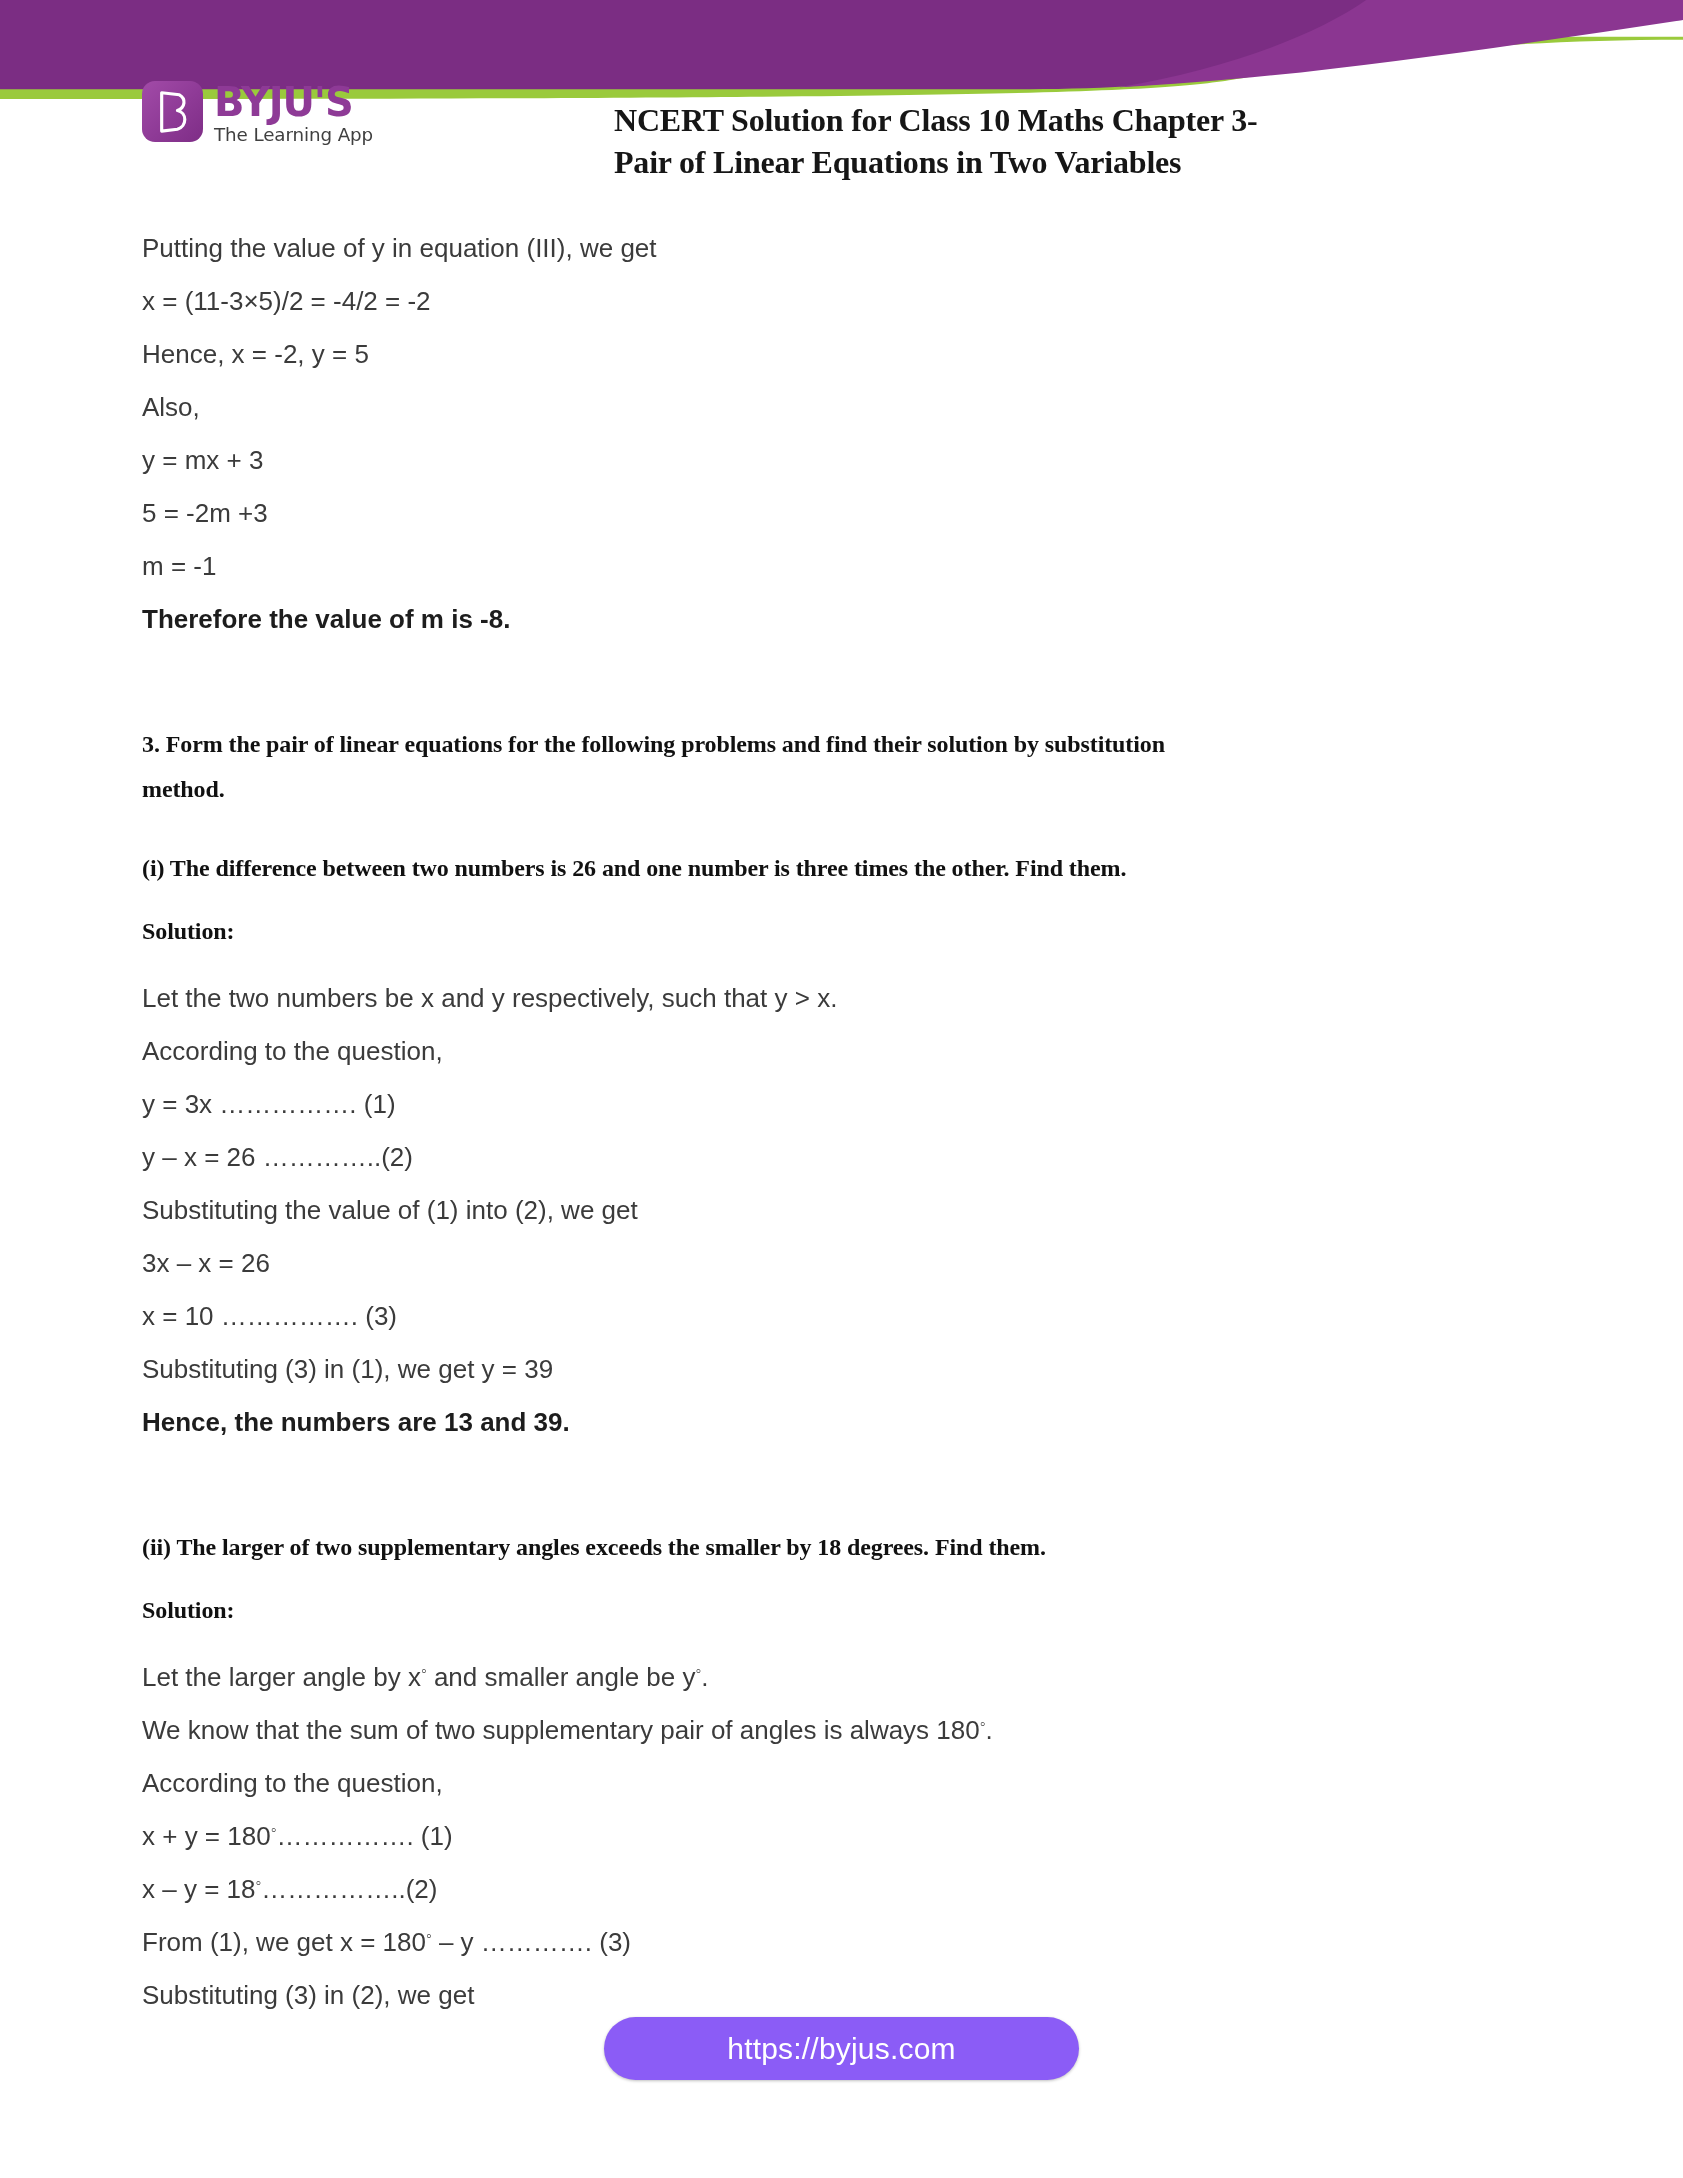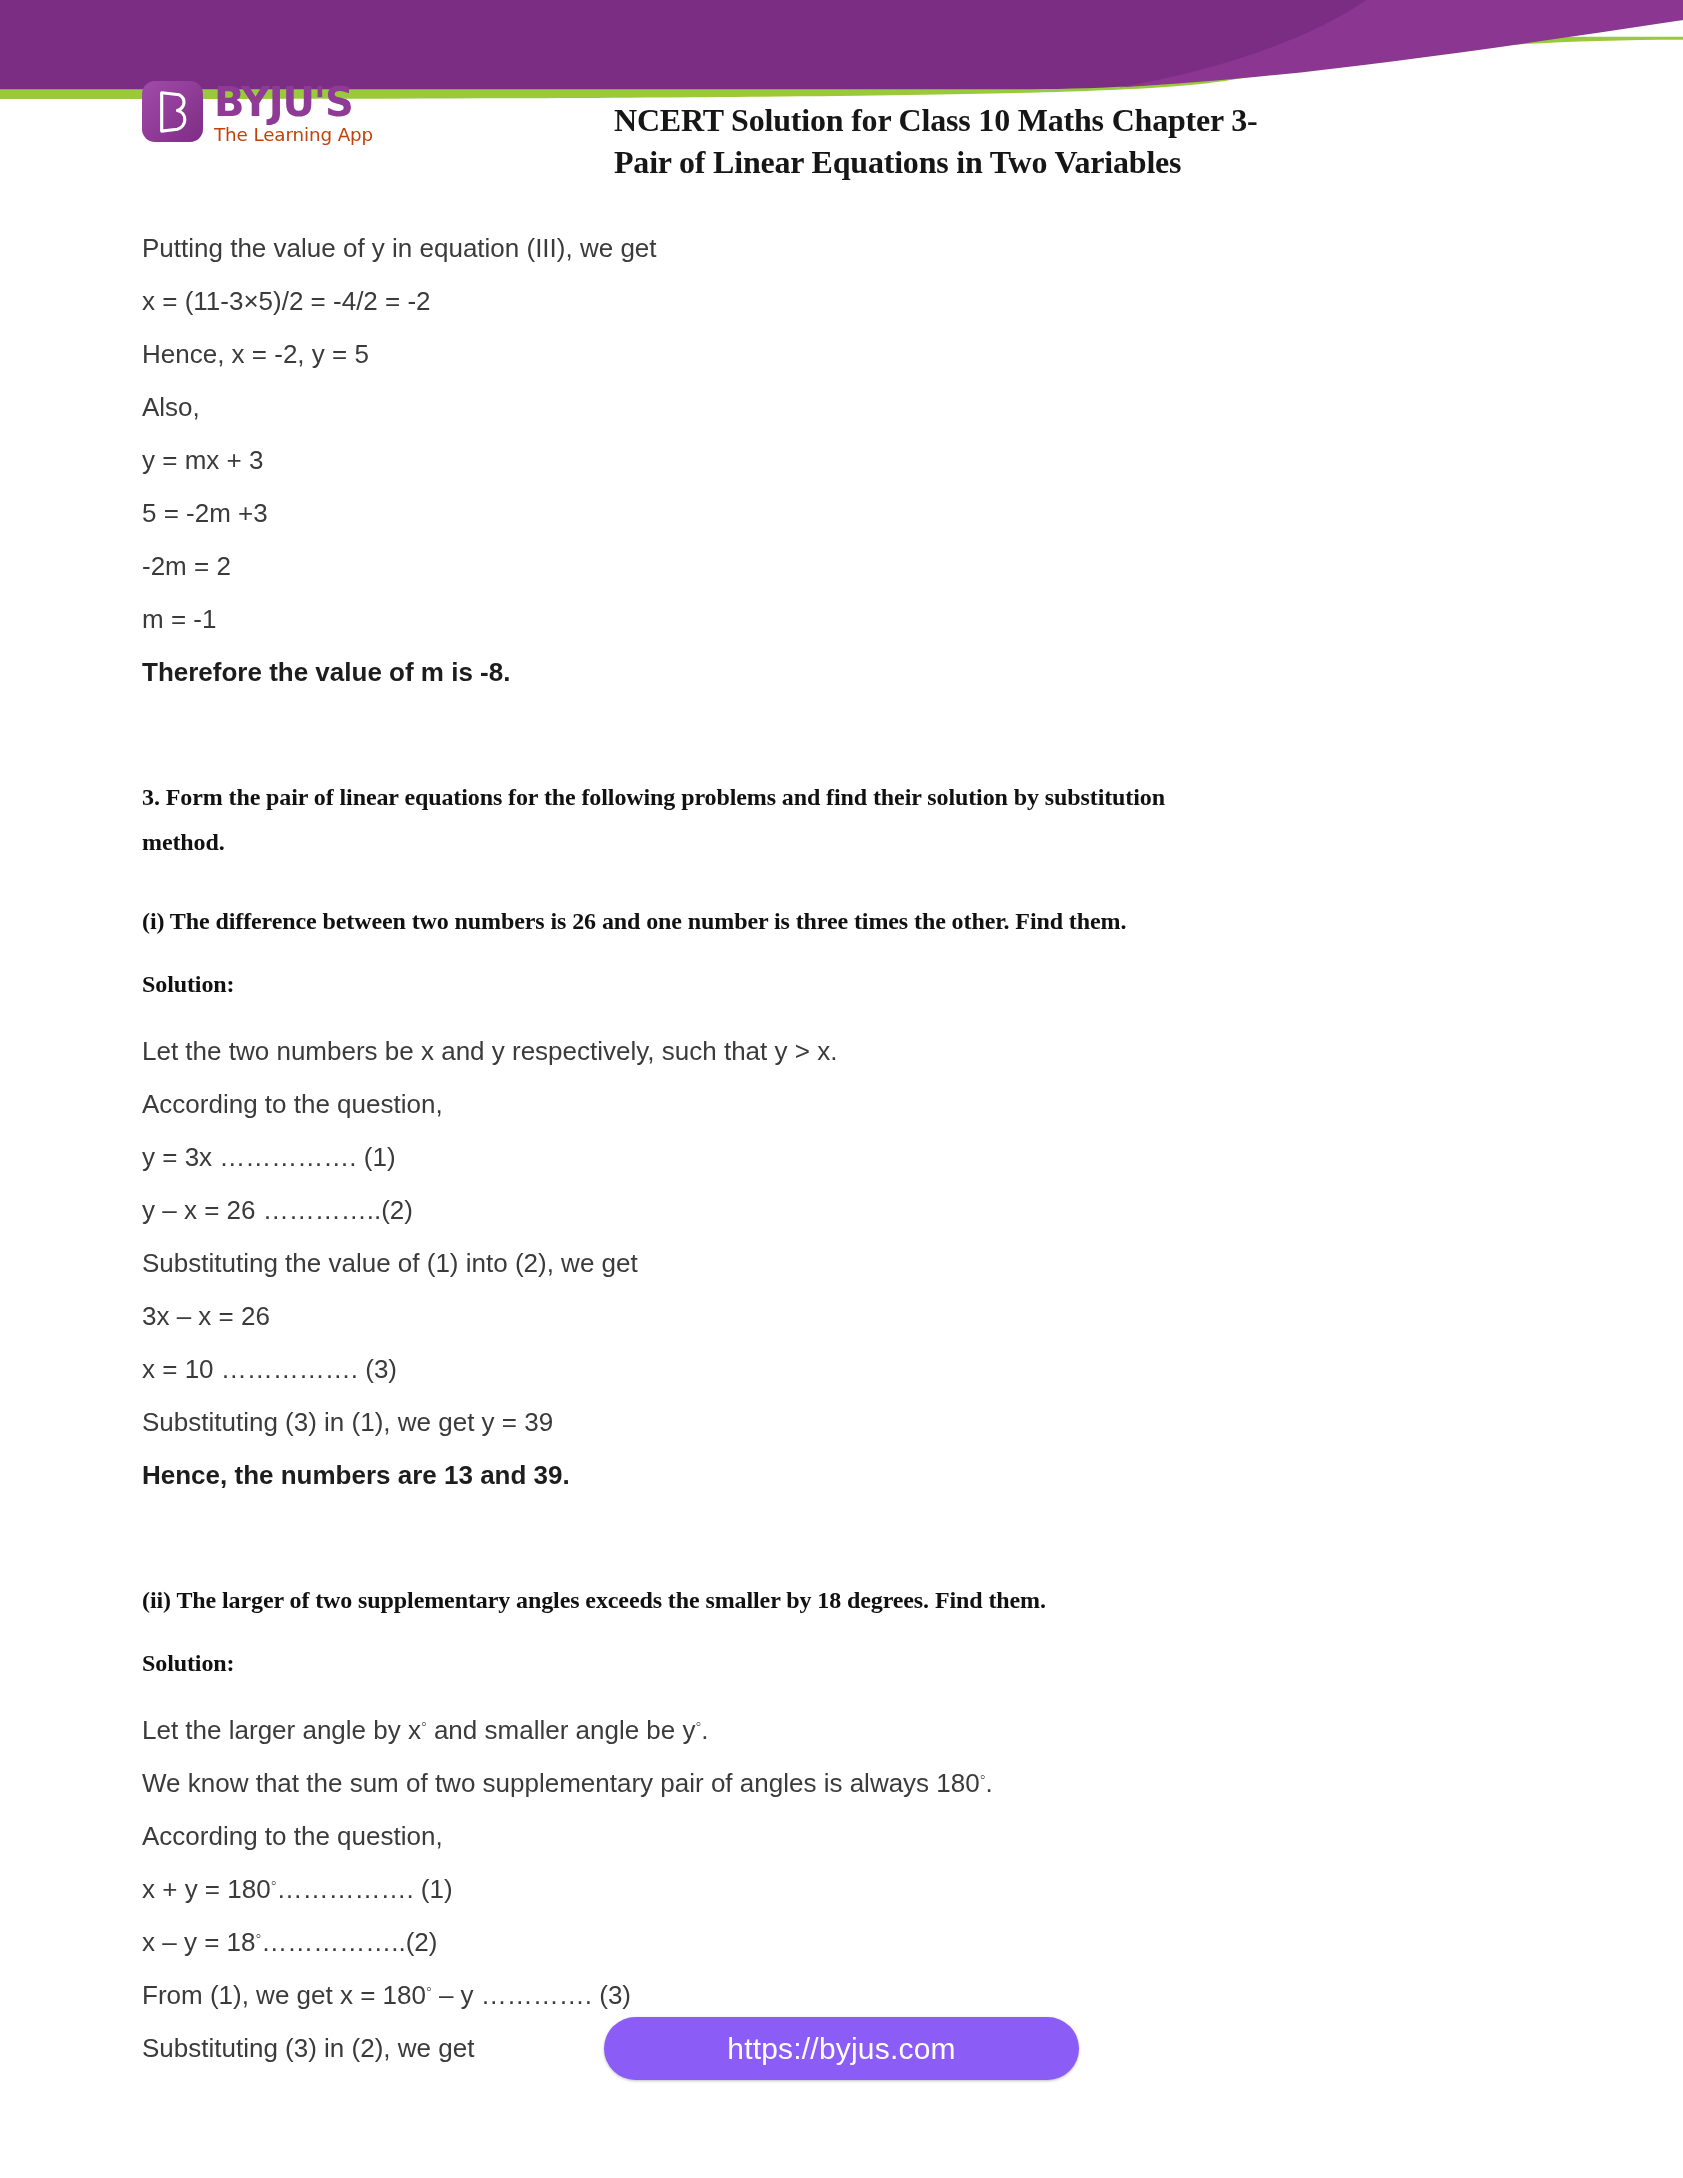--- a/index.html
+++ b/index.html
@@ -56,21 +56,21 @@
     font-weight: bold;
     font-size: 40px;
     letter-spacing: -1.2px;
     color: #8E3A96;
     line-height: 40px;
     display: block;
   }
   .logo-tag {
     font-family: "DejaVu Sans", sans-serif;
     font-size: 18.3px;
-    color: #c2410c;
+    color: #404040;
     letter-spacing: -0.1px;
     line-height: 20px;
     display: block;
     margin-top: 3px;
   }
 
   
   .page-title {
     position: absolute;
     left: 614px;
@@ -177,21 +177,20 @@
 </div>
 
 <div class="content">
 
   <div class="line">Putting the value of y in equation (III), we get</div>
   <div class="line">x = (11-3×5)/2 = -4/2 = -2</div>
   <div class="line">Hence, x = -2, y = 5</div>
   <div class="line">Also,</div>
   <div class="line">y = mx + 3</div>
   <div class="line">5 = -2m +3</div>
-  <div class="line">-2m = 2</div>
   <div class="line">m = -1</div>
   <div class="line bold">Therefore the value of m is -8.</div>
 
   <div class="gap-lg"></div>
 
   <div class="qline">3. Form the pair of linear equations for the following problems and find their solution by substitution</div>
   <div class="qline">method.</div>
 
   <div class="gap-md"></div>
 

